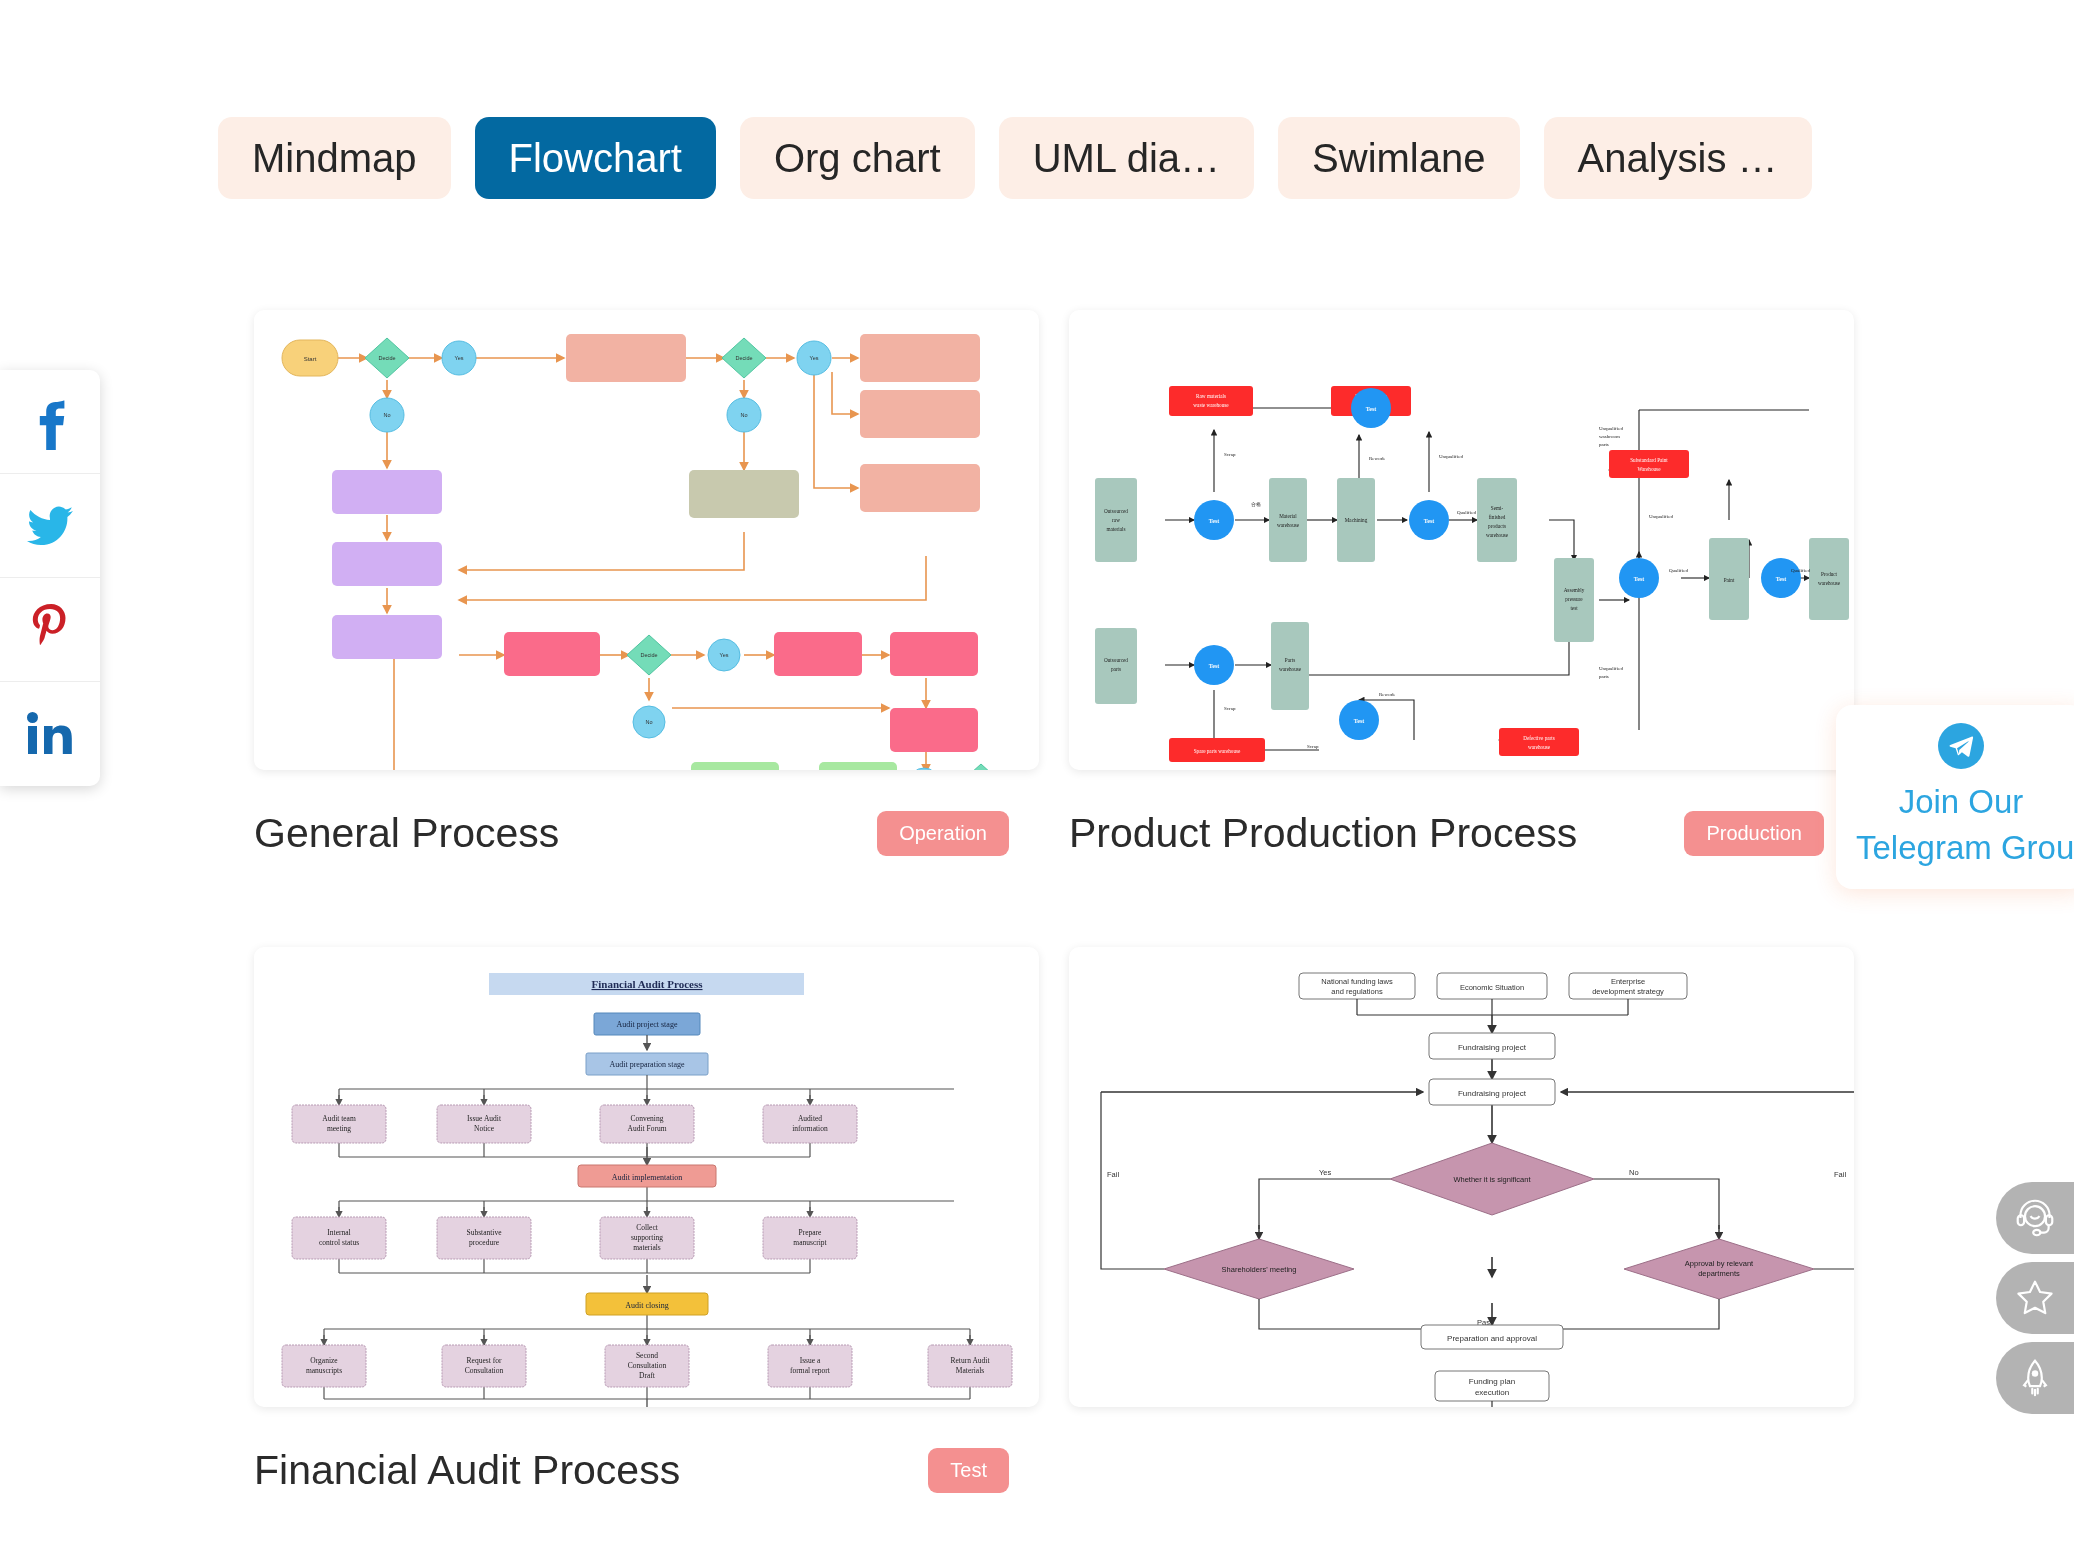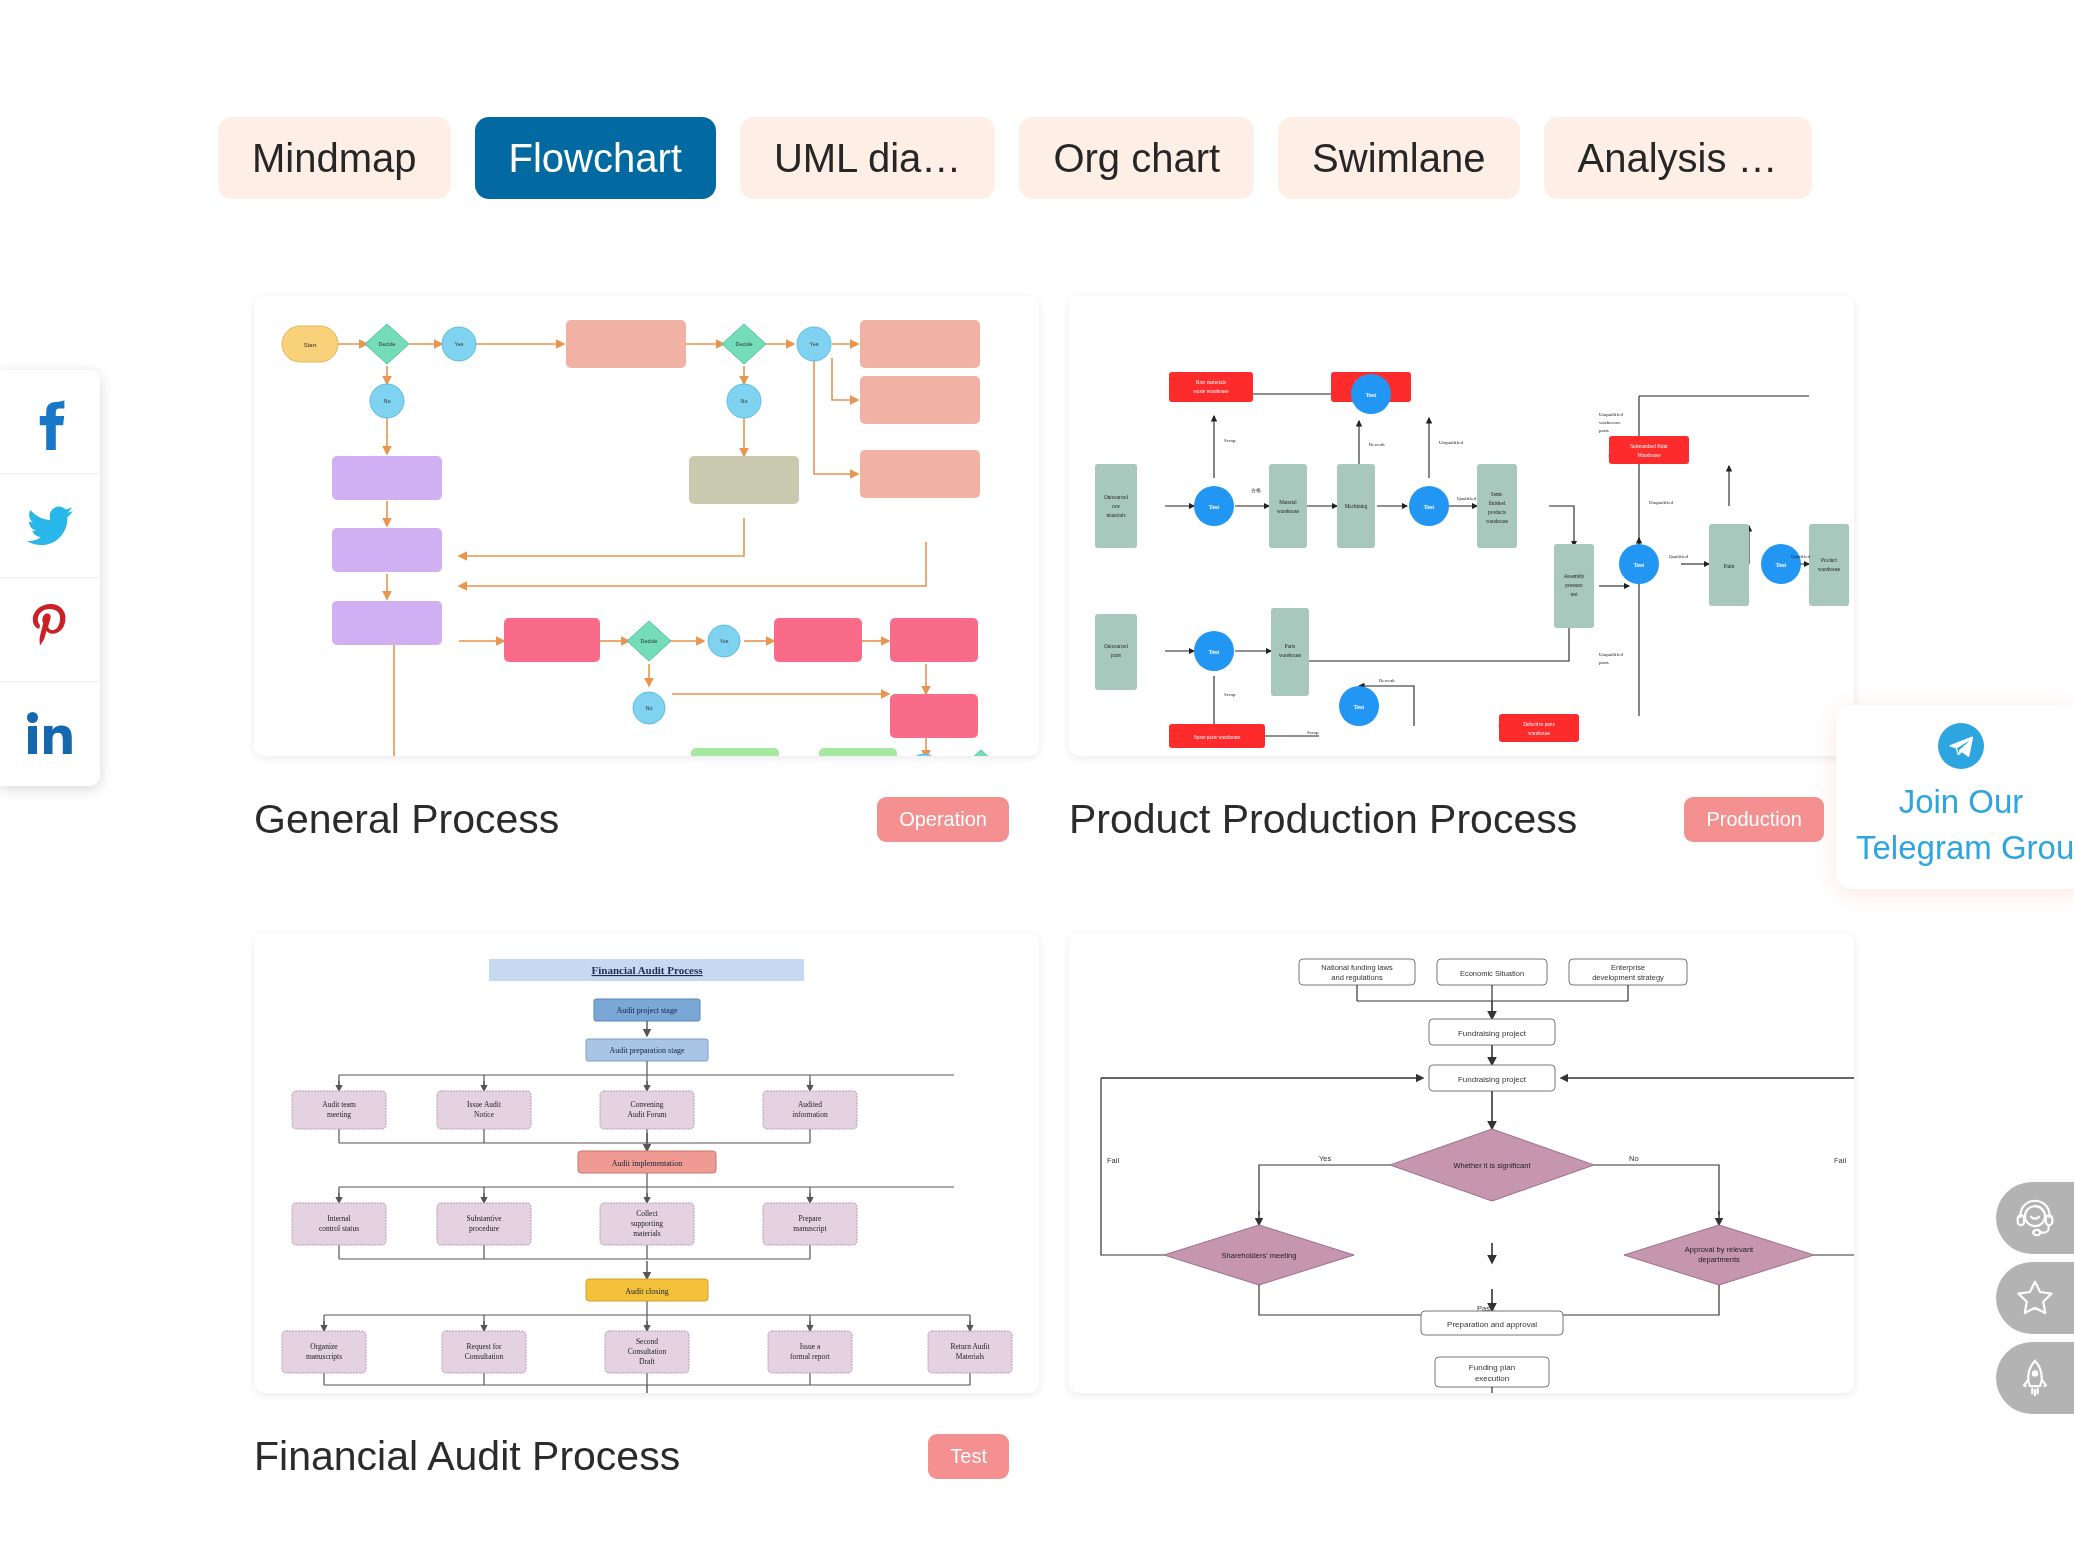--- a/index.html
+++ b/index.html
@@ -29,21 +29,21 @@
     line-height:82px;
     white-space:nowrap;
     cursor:pointer;
     font-family:"Liberation Sans", sans-serif;
     display:flex; align-items:center; justify-content:center;
   }
   .tab.active { background:#0369a1; color:#ffffff; }
 
   
   .grid {
-    position:absolute; left:0; top:296px;
+    position:absolute; left:0; top:310px;
     width:1858px;
   }
   .row { display:flex; }
   .card-col { width:785px; }
   .card-col.left  { margin-left:254px; }
   .card-col.right { margin-left:30px; }
 
   .thumb {
     background:#ffffff;
     border-radius:10px;
@@ -115,22 +115,22 @@
     display:flex; align-items:center; justify-content:center;
     cursor:pointer;
   }
 </style>
 </head>
 <body>
 
 <div class="tabbar">
   <button class="tab">Mindmap</button>
   <button class="tab active">Flowchart</button>
+  <button class="tab">Org chart</button>
   <button class="tab">UML dia…</button>
-  <button class="tab">Org chart</button>
   <button class="tab">Swimlane</button>
   <button class="tab">Analysis …</button>
 </div>
 
 <div class="grid">
 
   <div class="row">
 
     <div class="card-col left">
       <div class="thumb">

